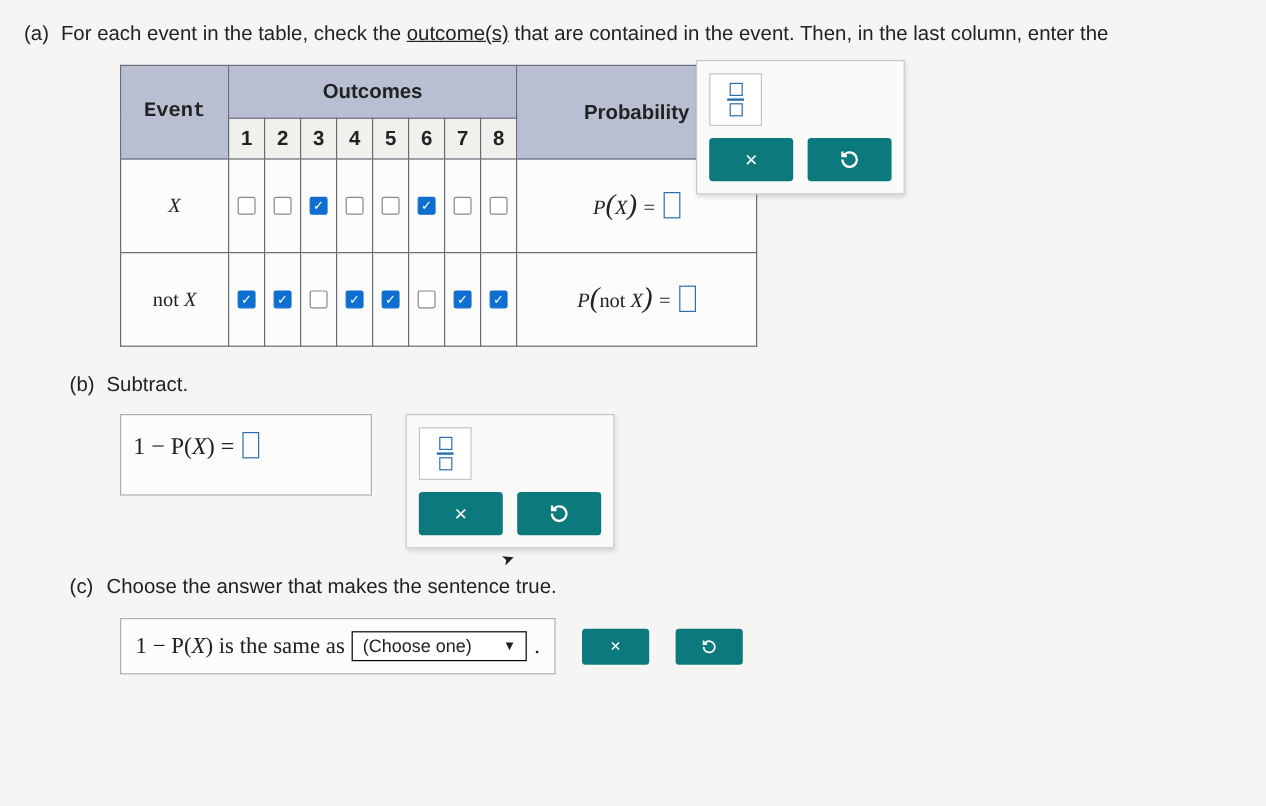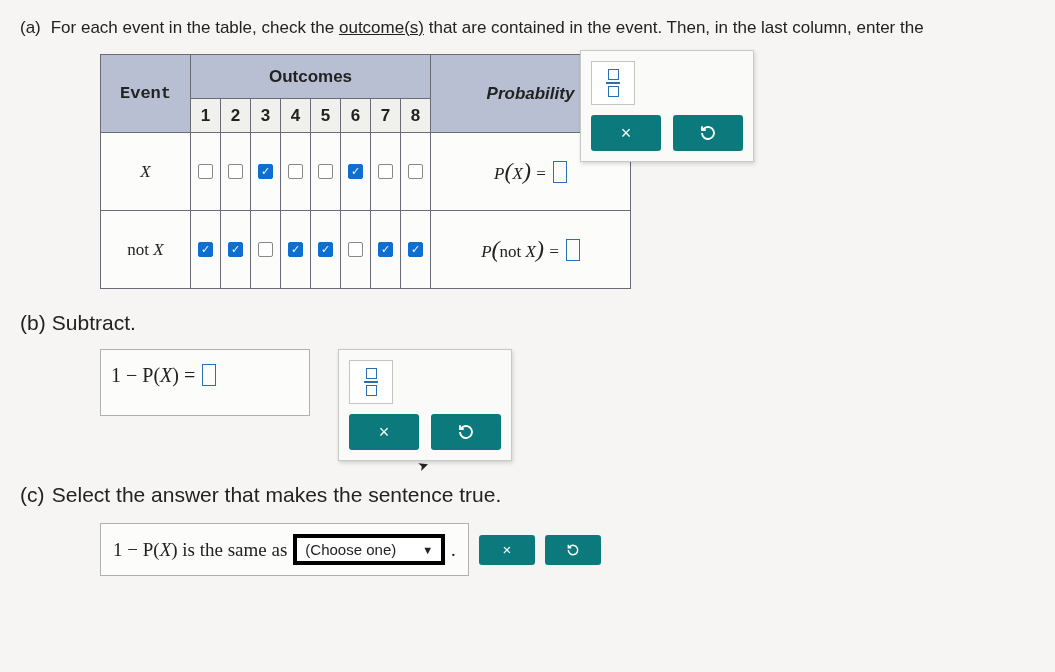--- a/index.html
+++ b/index.html
@@ -46,21 +46,20 @@
     font-weight: bold;
   }
   .hdr-num {
     width: 30px; height: 34px;
     background: #f0f0ed;
   }
   .hdr-prob {
     width: 200px;
     background: #b8bfd2;
     font-weight: bold;
-    font-style: italic;
   }
   .row-label {
     height: 78px;
     font-style: italic;
     font-family: "Times New Roman", serif;
     font-size: 19px;
     background: #fcfcfa;
   }
   .cell {
     background: #fcfcfa;
@@ -146,47 +145,48 @@
   .eqbox {
     border: 1px solid #b0b0ac;
     padding: 14px 19px 28px 10px;
     background: #fcfcfa;
     font-family: "Times New Roman", serif;
     font-size: 20px;
     min-width: 210px;
   }
 
   
-  .partc-row { display: flex; align-items: center; gap: 10px; margin-top: 8px;}
+  .partc-row { display: flex; align-items: center; gap: 22px; margin-top: 8px;}
   .sentencebox {
     border: 1px solid #b0b0ac;
     padding: 10px 12px;
     background: #fcfcfa;
     font-family: "Times New Roman", serif;
     font-size: 19px;
     display: flex;
     align-items: center;
     gap: 6px;
   }
   .dropdown {
-    border: 4px solid #000000;
+    border: 1px solid #000000;
     padding: 3px 8px;
     font-family: Arial, sans-serif;
     font-size: 15px;
     display: inline-flex;
     align-items: center;
     gap: 26px;
     cursor: pointer;
     background: #fff;
   }
   .dropdown .tri { font-size: 11px; }
 
   .section-label {
     padding: 22px 3px 8px 20px;
-    font-size: 21px;
+    font-size: 17px;
+    margin-left: 38px;
   }
   .section-label .lbl { display:inline-block; width:26px; }
 
   .cursor {
     position: absolute;
     left: 418px; top: 458px;
     font-size: 13px;
     transform: rotate(-20deg);
   }
 </style>
@@ -325,21 +325,21 @@
         </button>
       </div>
     </div>
   </div>
 </div>
 
 <div class="cursor">➤</div>
 
 <div class="section-label">
   <span class="lbl">(c)</span>
-  <span>Select the answer that makes the sentence true.</span>
+  <span>Choose the answer that makes the sentence true.</span>
 </div>
 <div class="content">
   <div class="partc-row">
     <div class="sentencebox">
       <span><span>1 − P</span>(<span style="font-style:italic">X</span>)<span> is the same as </span></span>
       <span class="dropdown">
         <span>(Choose one)</span>
         <span class="tri">▼</span>
       </span>
       <span>.</span>

